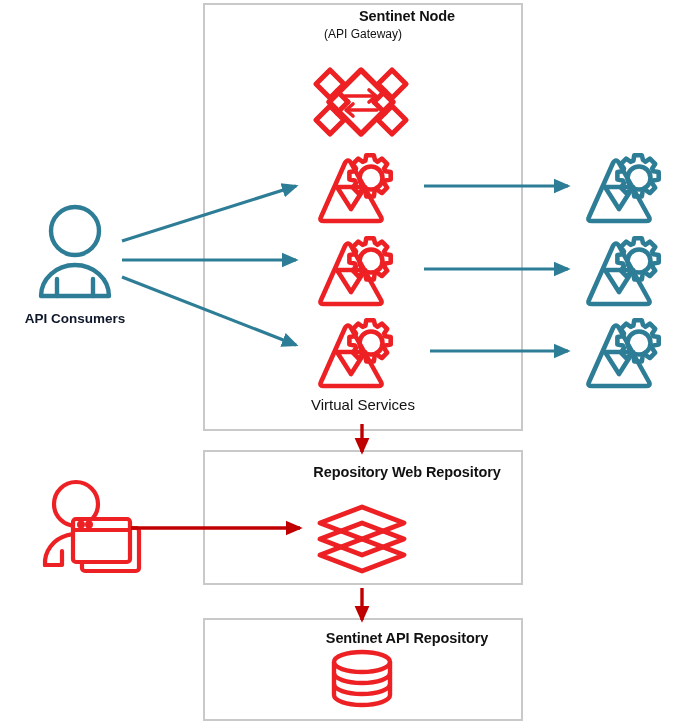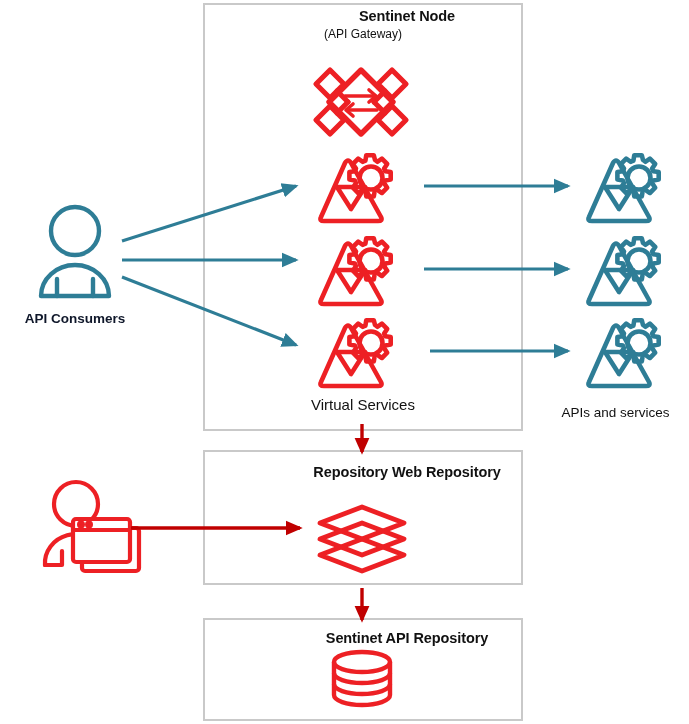--- a/index.html
+++ b/index.html
@@ -272,16 +272,15 @@
       <path d="M 334 684 a 28 10 0 0 0 56 0"></path>
     </g>
   </svg>
 
   <div class="caption bold teal" style="left:5px; top:310px; width:140px;">API Consumers</div>
 
   <div class="caption" style="left:0px; top:581px; width:176px;">
   </div>
 
   <div class="caption" style="left:542px; top:404px; width:147px;">
-    <div class="bold">APIs and services</div>
   </div>
 
 </div>
 
 </body></html>

